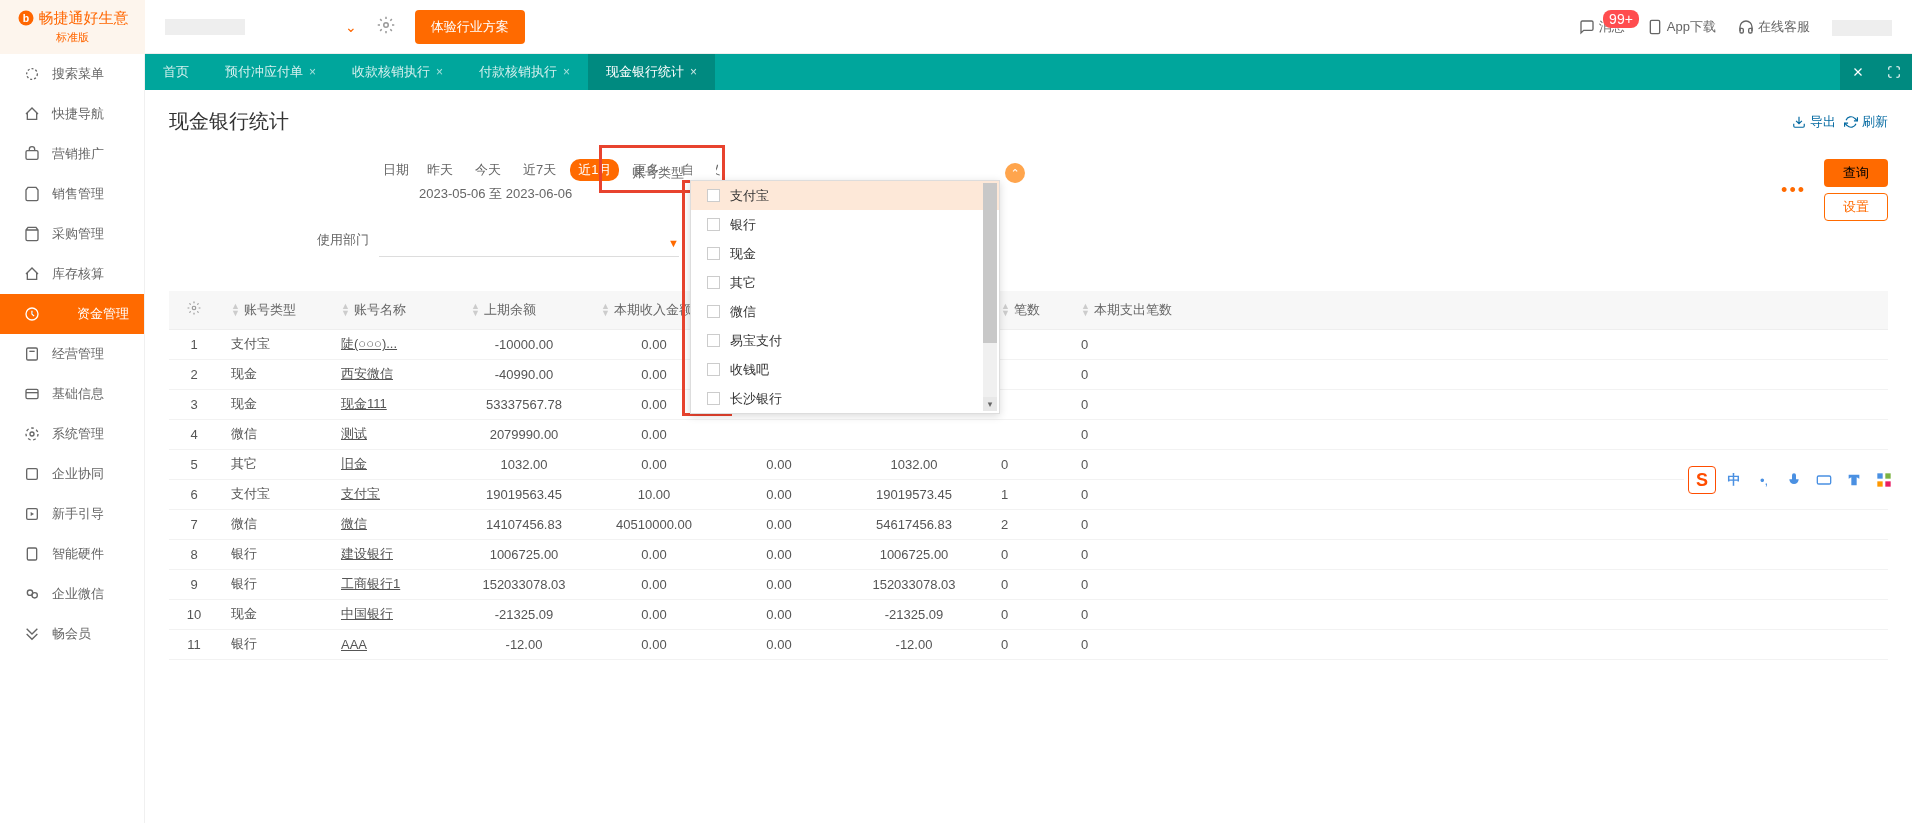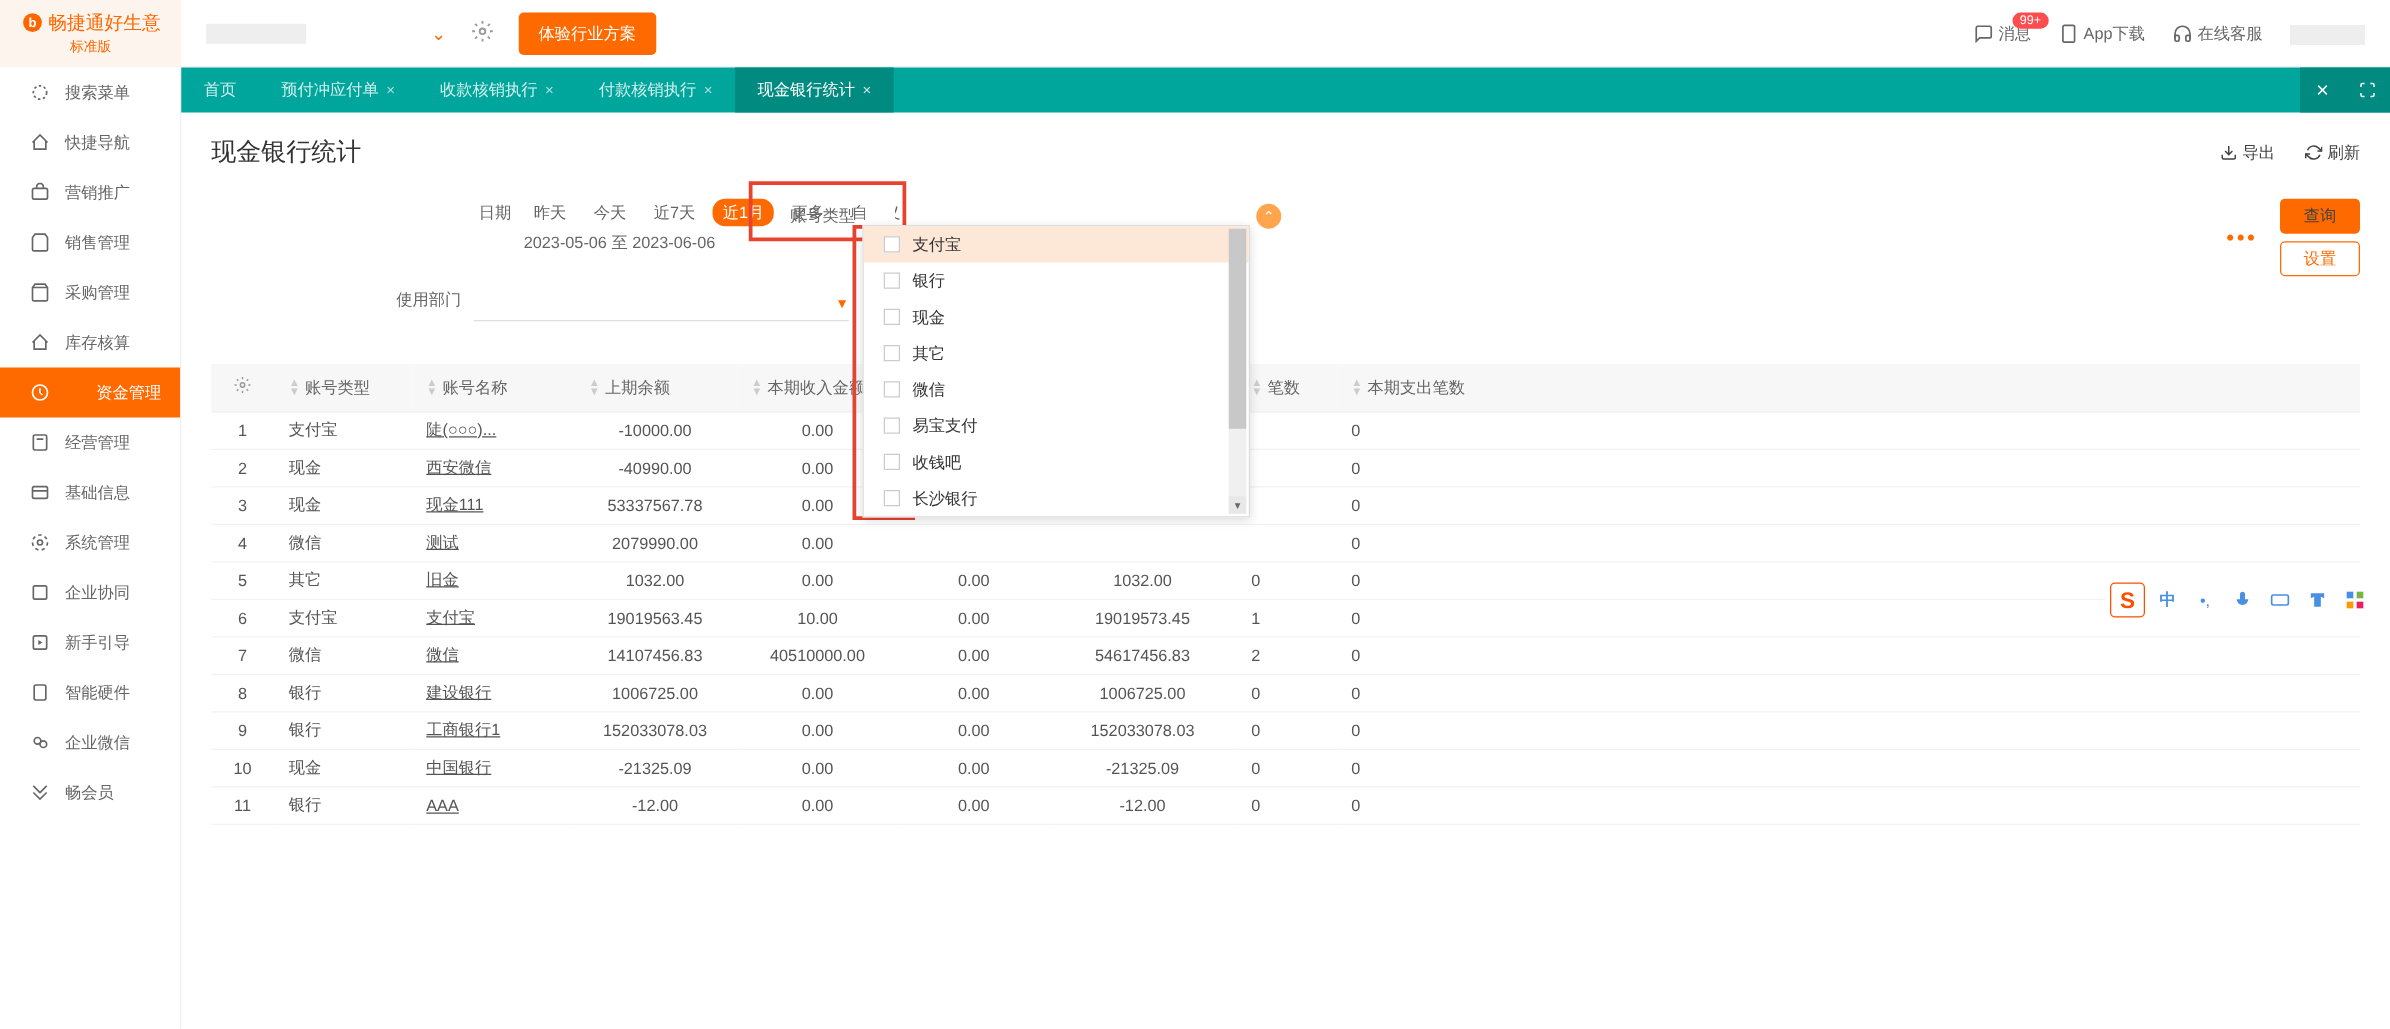--- a/index.html
+++ b/index.html
@@ -10,58 +10,58 @@
 .logo-area { width: 145px; height: 54px; background: #fdf5ed; display: flex; flex-direction: column; align-items: center; justify-content: center; }
 .logo-main { color: #ff6600; font-size: 15px; font-weight: 500; display: flex; align-items: center; }
 .logo-main svg { margin-right: 4px; }
 .logo-sub { color: #ff6600; font-size: 11px; margin-top: 2px; }
 .org-selector { margin-left: 20px; display: flex; align-items: center; color: #999; font-size: 14px; }
 .org-selector .chevron { color: #ff6600; margin-left: 100px; }
 .gear-btn { margin-left: 20px; color: #999; cursor: pointer; }
 .exp-btn { margin-left: 20px; background: #ff6a00; color: #fff; padding: 8px 16px; border-radius: 4px; border: none; cursor: pointer; font-size: 13px; }
 .top-right { margin-left: auto; display: flex; align-items: flex-end; gap: 22px; color: #666; }
 .top-right-item { display: flex; align-items: center; gap: 4px; cursor: pointer; position: relative; }
-.badge { position: absolute; top: -8px; right: -14px; background: #ff4d4f; color: #fff; font-size: 10px; padding: 1px 6px; border-radius: 8px; }
+.badge { position: absolute; top: -8px; right: -14px; background: #ff4d4f; color: #fff; font-size: 14px; padding: 1px 6px; border-radius: 8px; }
 
 
 .sidebar { position: absolute; left: 0; top: 54px; width: 145px; bottom: 0; background: #fff; border-right: 1px solid #f0f0f0; }
 .sidebar-item { height: 40px; display: flex; align-items: center; padding-left: 24px; color: #666; cursor: pointer; gap: 12px; }
 .sidebar-item.active { background: #ff6a00; color: #fff; gap: 37px; }
 .sidebar-item svg { flex-shrink: 0; }
 
 
 .tabs-bar { position: absolute; left: 145px; top: 54px; right: 0; height: 36px; background: #00a69c; display: flex; align-items: center; }
 .tab { height: 36px; display: flex; align-items: center; padding: 0 18px; color: #d4f0ee; cursor: pointer; font-size: 13px; gap: 6px; }
 .tab.active { background: #008a80; color: #fff; }
 .tab .close-x { font-size: 12px; opacity: 0.8; }
 .tabs-right { margin-left: auto; display: flex; }
 .tabs-right-btn { width: 36px; height: 36px; display: flex; align-items: center; justify-content: center; color: #fff; cursor: pointer; background: #008a80; }
 
 
 .main { position: absolute; left: 145px; top: 90px; right: 0; bottom: 0; padding: 18px 24px; display: flex; flex-direction: column; }
 .page-title-row { display: flex; align-items: center; margin-bottom: 14px; }
 .page-title { font-size: 20px; font-weight: 500; color: #333; }
-.title-actions { margin-left: auto; display: flex; gap: 24px; color: #404040; }
+.title-actions { margin-left: auto; display: flex; gap: 8px; color: #0369a1; }
 .title-action { display: flex; align-items: center; gap: 4px; cursor: pointer; }
 
 
 .filter-card { background: #fff; padding: 10px 0 16px 0; }
 .filter-row { display: flex; align-items: flex-start; margin-bottom: 8px; }
 .filter-label { width: 90px; text-align: right; color: #666; padding-right: 10px; padding-top: 2px; }
 .date-buttons { display: flex; align-items: center; gap: 6px; }
 .date-btn { padding: 2px 8px; color: #666; cursor: pointer; font-size: 13px; }
 .date-btn.active { background: #ff6a00; color: #fff; border-radius: 10px; }
 .date-range { color: #666; font-size: 13px; margin-top: 4px; }
 .filter-input-wrap { position: relative; }
 .filter-input { width: 300px; height: 28px; border: none; border-bottom: 1px solid #ddd; outline: none; font-size: 13px; padding-right: 24px; }
 .filter-input-wrap.highlighted { border: 3px solid #e8432e; padding: 10px 6px 4px 30px; }
 .chevron-down-orange { position: absolute; right: 0; top: 50%; transform: translateY(-50%); color: #ff6a00; font-size: 11px; }
 .collapse-btn { width: 20px; height: 20px; background: #ffa54d; border-radius: 50%; color: #fff; display: flex; align-items: center; justify-content: center; cursor: pointer; font-size: 11px; }
 .action-buttons { display: flex; flex-direction: column; gap: 6px; }
-.btn-primary { background: #ff6a00; color: #404040; border: none; padding: 5px 18px; border-radius: 4px; cursor: pointer; font-size: 13px; }
+.btn-primary { background: #ff6a00; color: #000000; border: none; padding: 5px 18px; border-radius: 4px; cursor: pointer; font-size: 13px; }
 .btn-secondary { background: #fff; color: #ff6a00; border: 1px solid #ff6a00; padding: 4px 18px; border-radius: 4px; cursor: pointer; font-size: 13px; }
 .more-dots { color: #ff6a00; font-size: 18px; letter-spacing: 2px; cursor: pointer; }
 
 .filter-col { display: flex; align-items: flex-start; }
 .filter-col-1 { margin-left: 160px; }
 .filter-col-actions { margin-left: auto; display: flex; align-items: center; gap: 18px; }
 
 
 .dropdown { position: absolute; top: 180px; left: 690px; width: 310px; background: #fff; border: 1px solid #ddd; box-shadow: 0 2px 8px rgba(0,0,0,0.15); z-index: 100; }
 .dropdown-item { height: 29px; display: flex; align-items: center; padding-left: 16px; cursor: pointer; }

